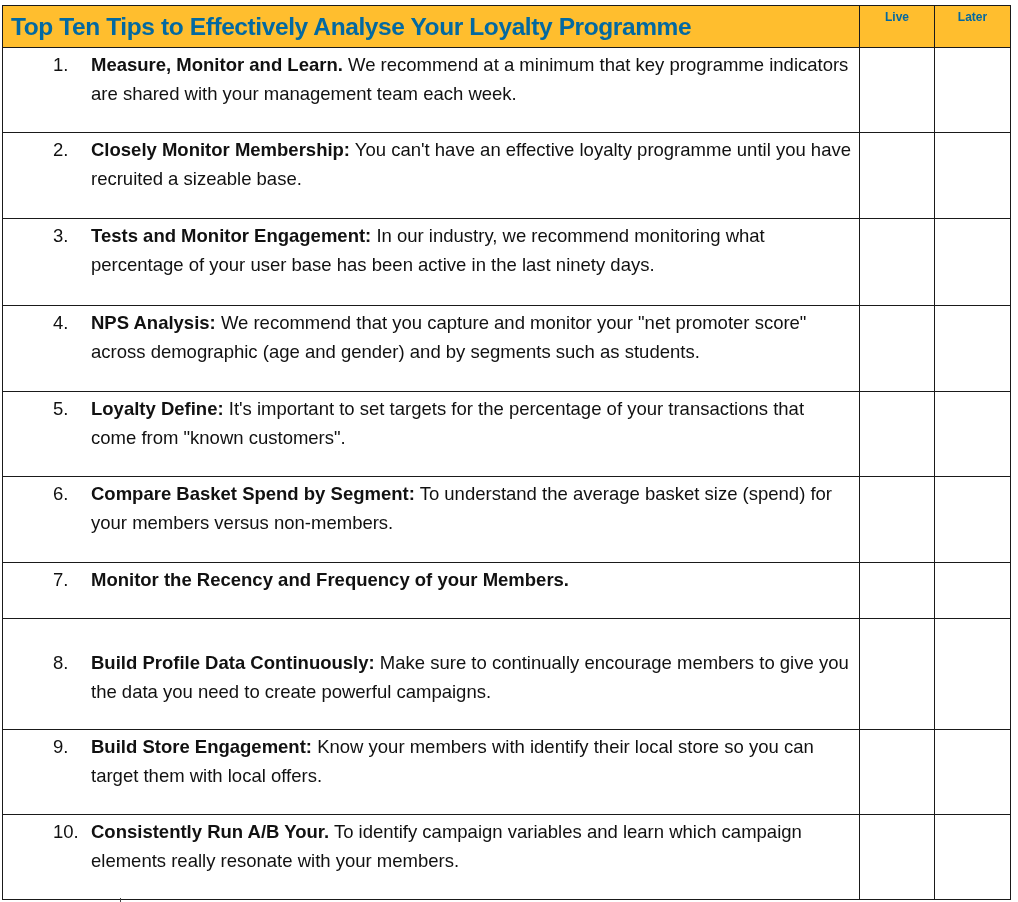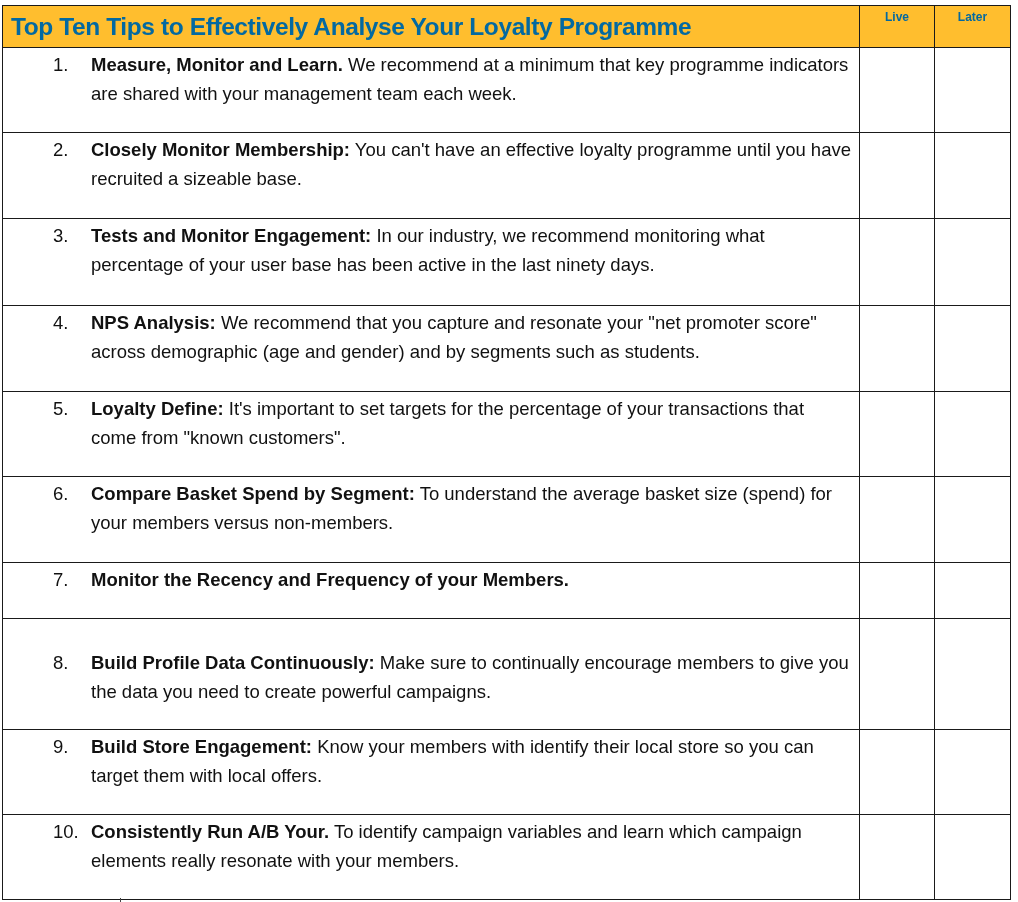--- a/index.html
+++ b/index.html
@@ -146,21 +146,21 @@
           <span class="tip-title">Tests and Monitor Engagement:</span><span> In our industry, we recommend monitoring what percentage of your user base has been active in the last ninety days.</span>
         </div>
       </td>
       <td class="check-cell"></td>
       <td class="check-cell"></td>
     </tr>
     <tr class="r4">
       <td class="tip-cell">
         <div class="tip-inner">
           <span class="tip-num">4.</span>
-          <span class="tip-title">NPS Analysis:</span><span> We recommend that you capture and resonate your "net promoter score" across demographic (age and gender) and by segments such as students.</span>
+          <span class="tip-title">NPS Analysis:</span><span> We recommend that you capture and monitor your "net promoter score" across demographic (age and gender) and by segments such as students.</span>
         </div>
       </td>
       <td class="check-cell"></td>
       <td class="check-cell"></td>
     </tr>
     <tr class="r5">
       <td class="tip-cell">
         <div class="tip-inner">
           <span class="tip-num">5.</span>
           <span class="tip-title">Loyalty Define:</span><span> It's important to set targets for the percentage of your transactions that come from "known customers".</span>

